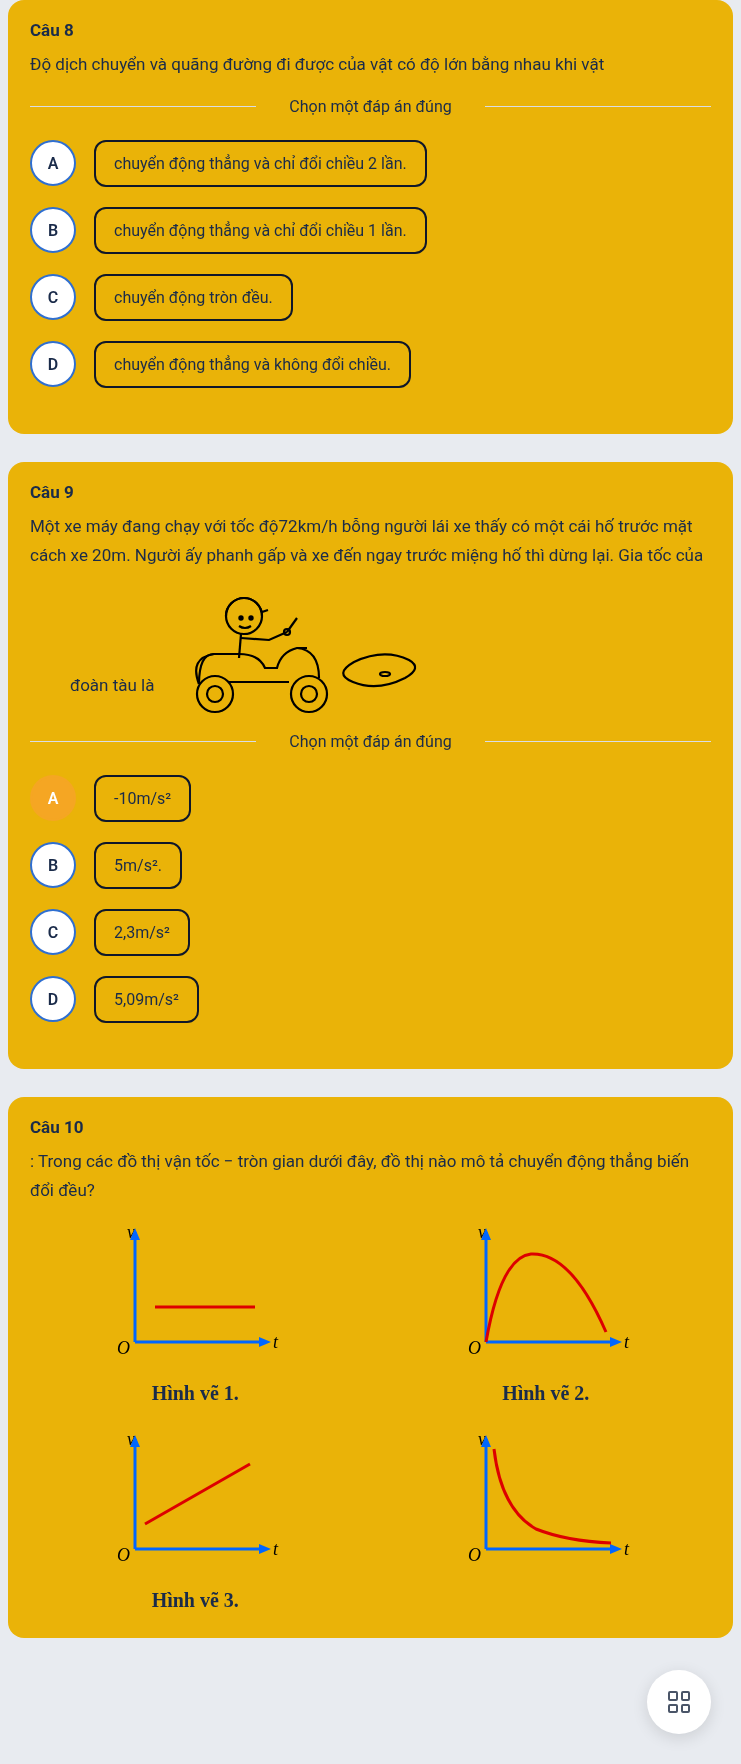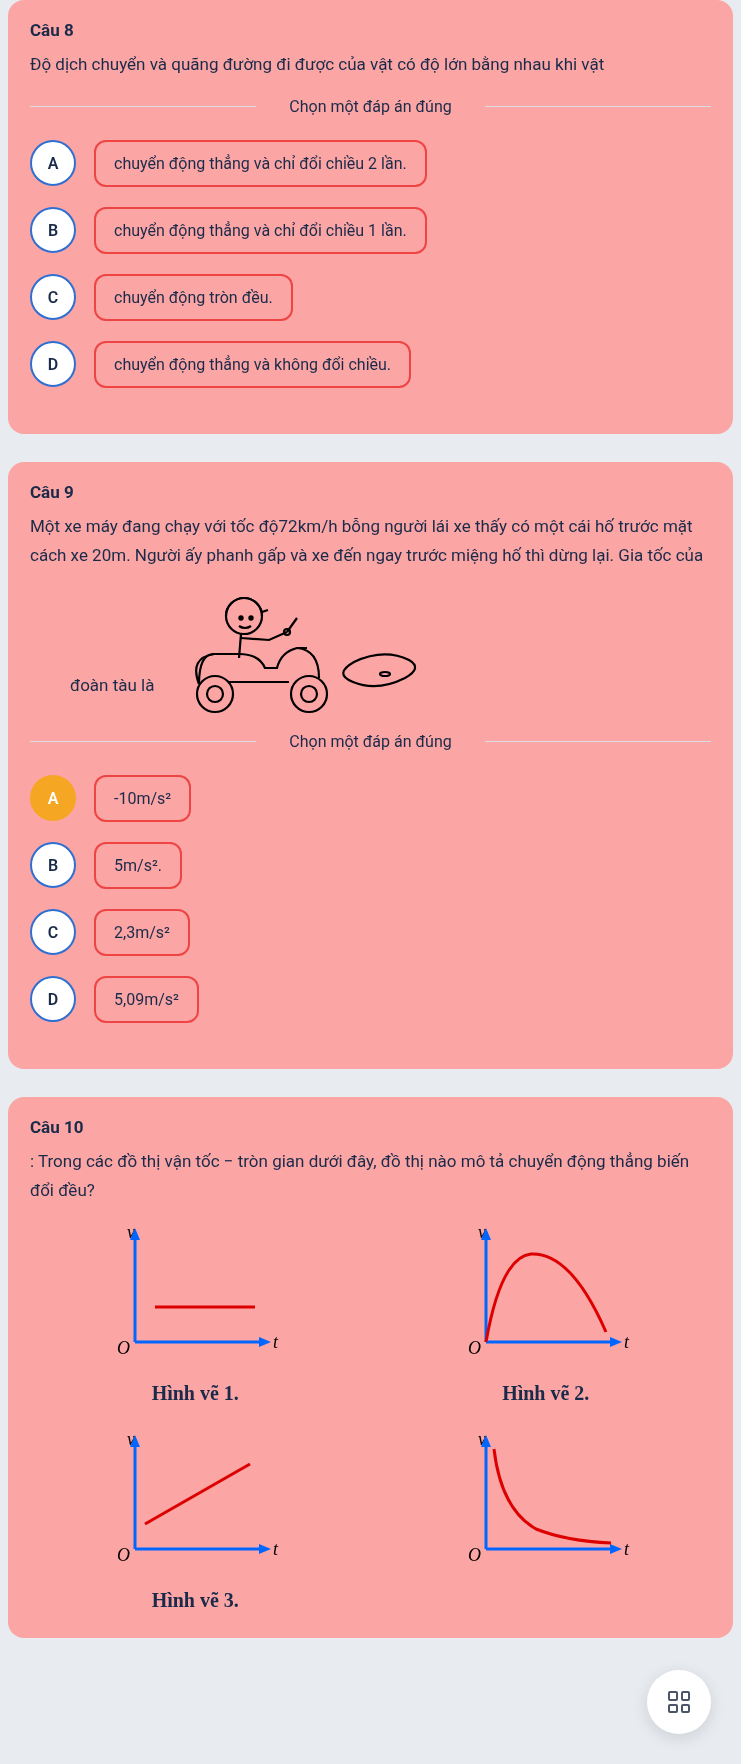--- a/index.html
+++ b/index.html
@@ -4,21 +4,21 @@
 <style>
   * { box-sizing: border-box; margin: 0; padding: 0; }
   body {
     background: #e8ebf0;
     font-family: -apple-system, BlinkMacSystemFont, "Segoe UI", Roboto, sans-serif;
     width: 741px;
     color: #1a2b4a;
     padding: 0 8px;
   }
   .card {
-    background: #fca5a5;
+    background: #eab308;
     border-radius: 16px;
     margin-bottom: 28px;
     padding: 20px 22px 26px 22px;
   }
   .q-title {
     font-weight: 700;
     font-size: 17px;
     margin-bottom: 10px;
     color: #1a2b4a;
   }
@@ -69,21 +69,21 @@
     background: #fff;
   }
   .opt-letter.selected {
     background: #f5a623;
     border-color: #f5a623;
     color: #fff;
   }
   .opt-text {
     margin-left: 18px;
     padding: 12px 18px;
-    border: 2px solid #ef4444;
+    border: 2px solid #0f172a;
     border-radius: 12px;
     font-size: 16px;
     color: #1a2b4a;
     display: inline-block;
   }
   .scooter-row {
     display: flex;
     align-items: flex-end;
     margin-bottom: 10px;
   }

